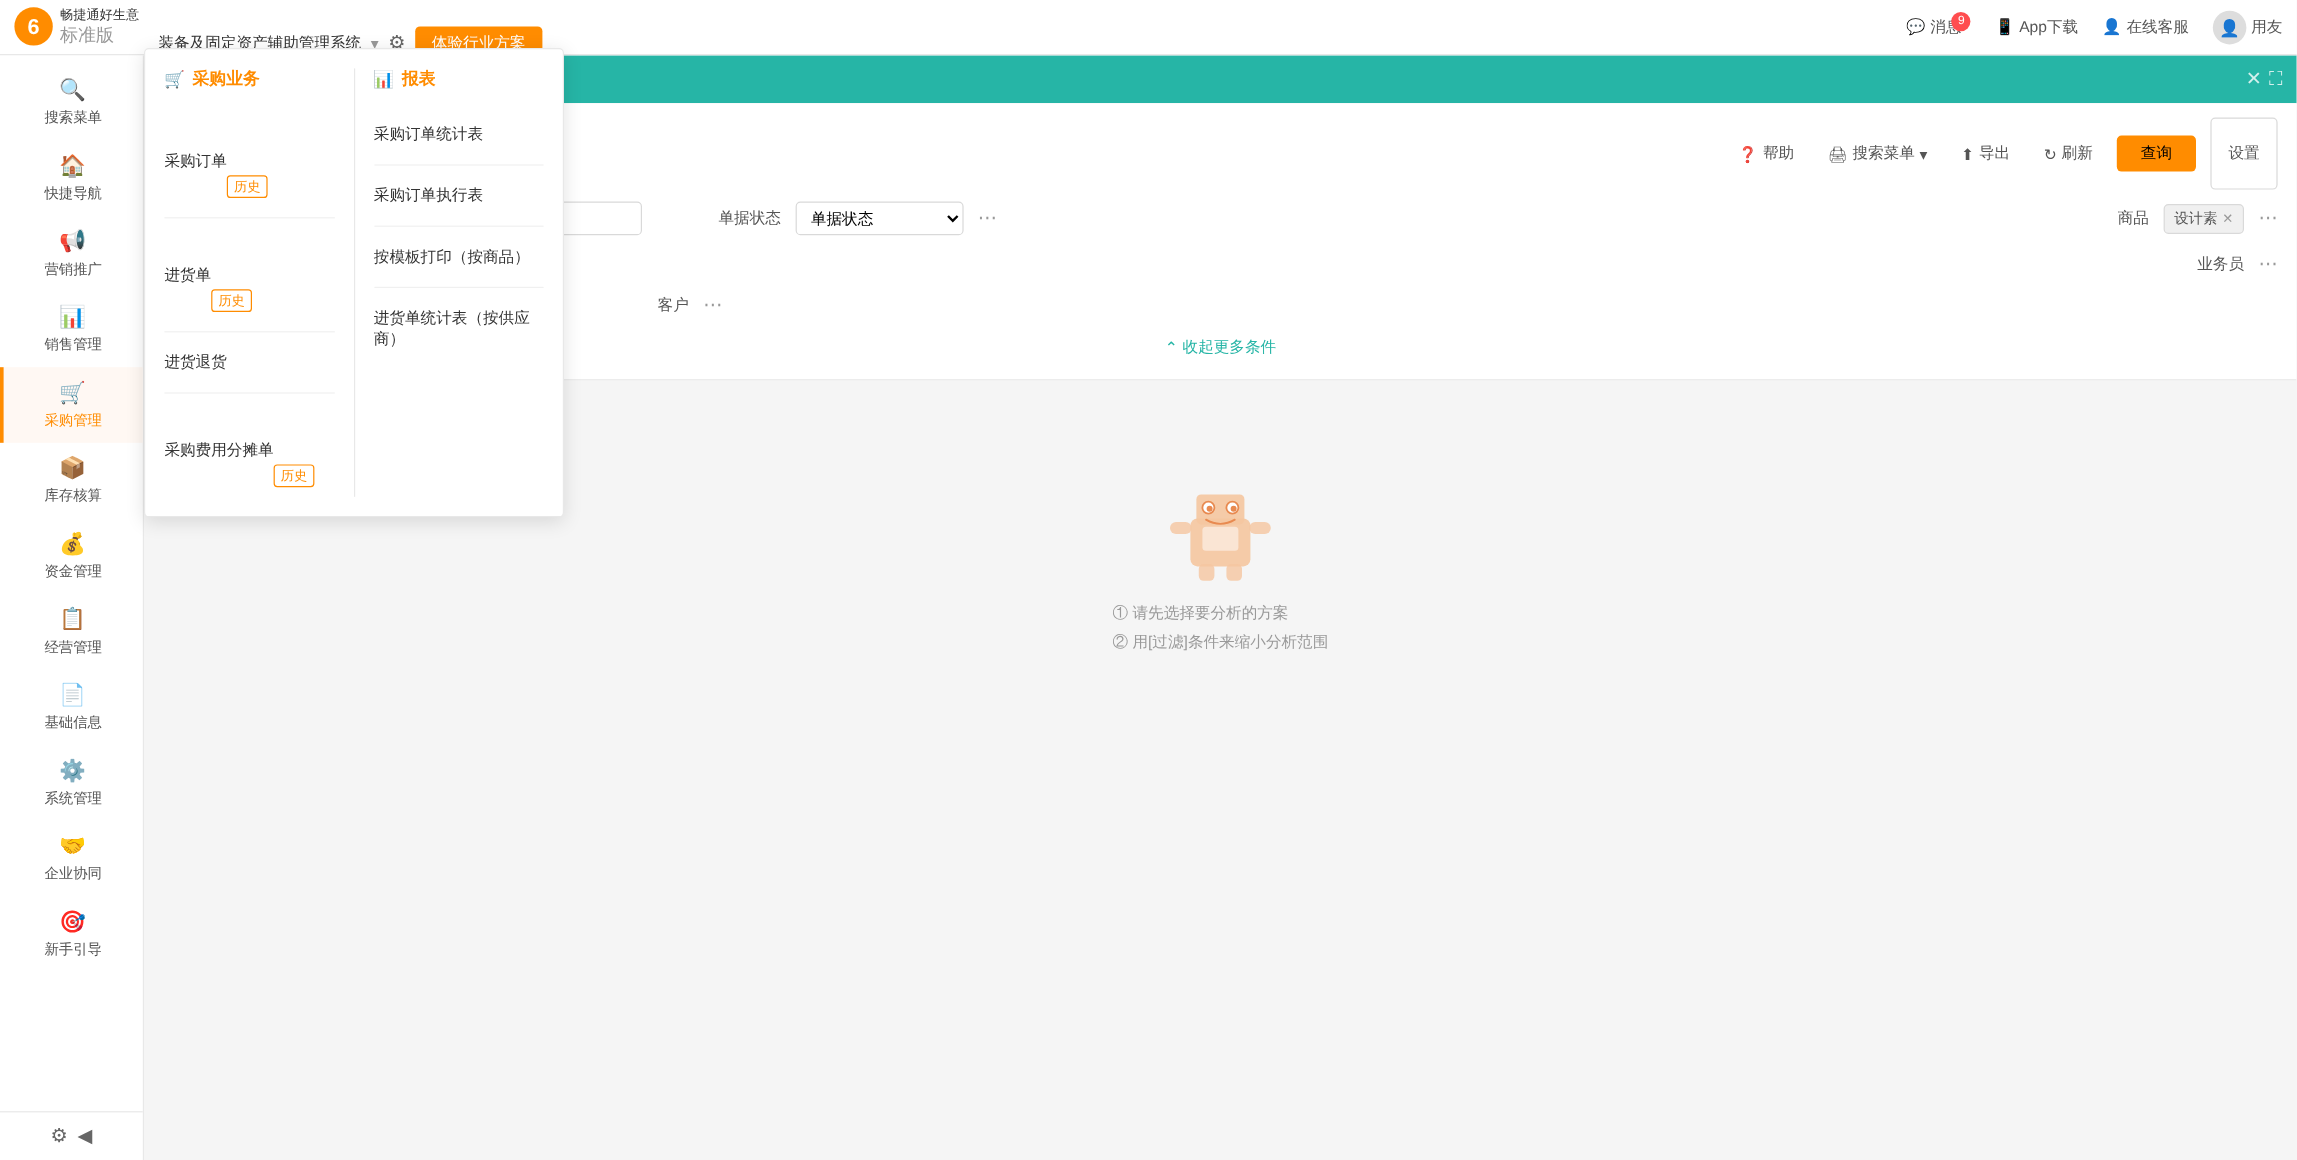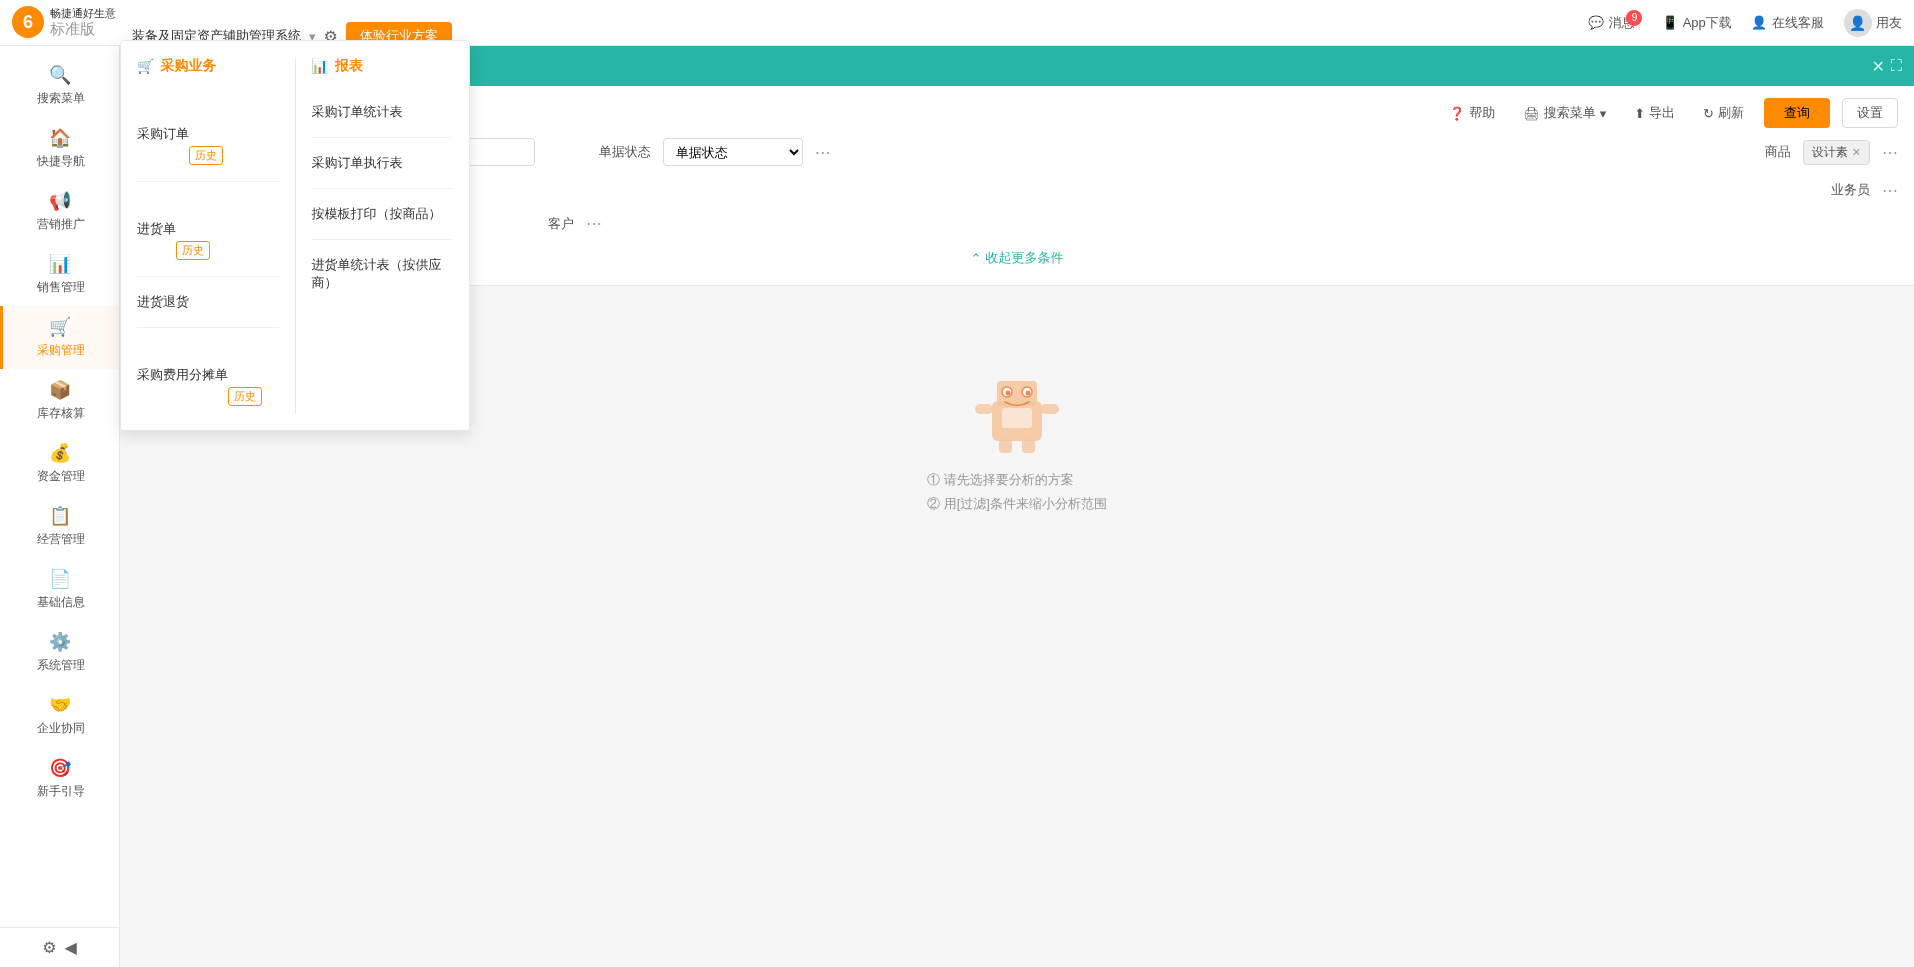--- a/index.html
+++ b/index.html
@@ -273,21 +273,21 @@
       border-radius: 4px;
       padding: 6px 20px;
       font-size: 13px;
       cursor: pointer;
     }
     .set-btn {
       background: #fff;
       color: #555;
       border: 1px solid #d9d9d9;
       border-radius: 4px;
-      padding: 5px 14px;
+      padding: 20px 14px;
       font-size: 13px;
       cursor: pointer;
     }
     .collapse-btn {
       display: flex;
       align-items: center;
       gap: 4px;
       color: #26b5a6;
       font-size: 13px;
       cursor: pointer;

